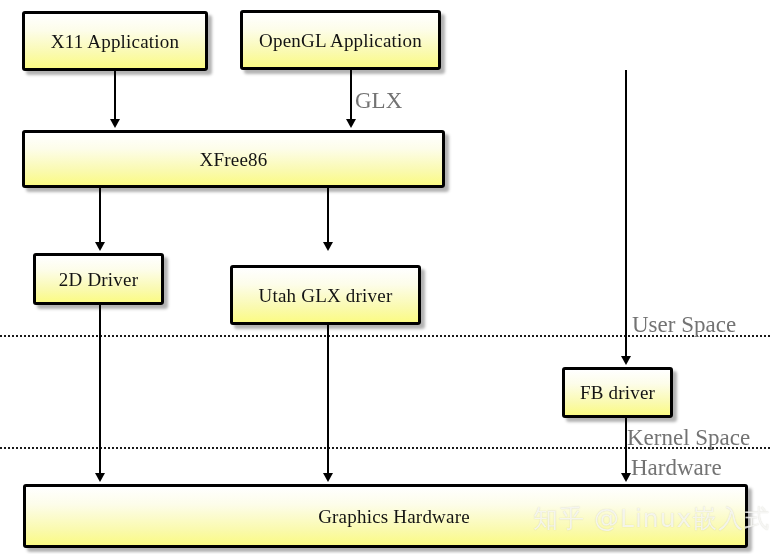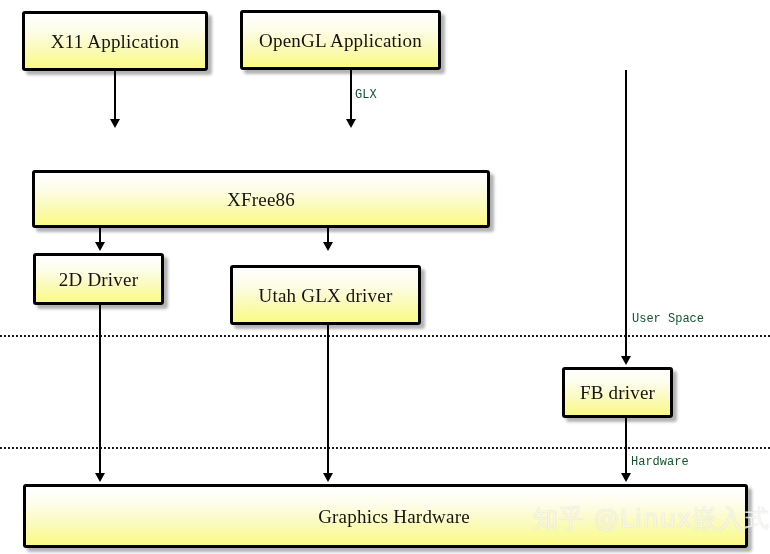--- a/index.html
+++ b/index.html
@@ -35,21 +35,21 @@
     line-height: 1;
     letter-spacing: 0.2px;
     white-space: nowrap;
     color: #141414;
   }
 
   
   #n-x11      { left: 22px;  top: 11px;  width: 186px; height: 60px; }
   #n-opengl   { left: 240px; top: 10px;  width: 201px; height: 60px; }
   #n-fbapp    { left: 493px; top: 10px;  width: 260px; height: 60px; }
-  #n-xfree86  { left: 32px;  top: 130px; width: 458px; height: 58px; margin-top: 40px; }
+  #n-xfree86  { left: 22px;  top: 130px; width: 423px; height: 58px; }
   #n-2d       { left: 33px;  top: 253px; width: 131px; height: 52px; }
   #n-utah     { left: 230px; top: 253px; width: 191px; height: 60px; margin-top: 12px; }
   #n-fbdrv    { left: 562px; top: 367px; width: 111px; height: 51px; }
   #n-gfxhw    { left: 23px;  top: 484px; width: 725px; height: 64px; padding-left: 17px; }
 
   #n-gfxhw .label { font-size: 19px; }
 
   
   .edge {
     position: absolute;
@@ -75,26 +75,25 @@
     height: 0;
     border-top: 2px dotted #1a1a1a;
     z-index: 2;
   }
   #div-user   { top: 335px; }
   #div-kernel { top: 447px; }
 
   
   .edge-label {
     position: absolute;
-    font-size: 12px;
-    color: #14532d;
+    font-size: 23px;
+    color: #737373;
     white-space: nowrap;
     z-index: 5;
     background: transparent;
-    font-family: Liberation Mono, monospace;
   }
   #lbl-glx    { left: 355px; top: 88px;  }
   #lbl-user   { left: 632px; top: 312px; }
   #lbl-kernel { left: 627px; top: 425px; }
   #lbl-hw     { left: 631px; top: 455px; }
 
   
   #watermark {
     position: absolute;
     left: 533px;
@@ -136,20 +135,21 @@
   <div class="arrowhead" style="left:323px; top:473px;"></div>
 
   <div class="edge" style="left:625px; top:70px; height:286px;"></div>
   <div class="arrowhead" style="left:621px; top:356px;"></div>
 
   <div class="edge" style="left:625px; top:418px; height:55px;"></div>
   <div class="arrowhead" style="left:621px; top:473px;"></div>
 
   <div id="lbl-glx" class="edge-label">GLX</div>
   <div id="lbl-user" class="edge-label">User Space</div>
+  <div id="lbl-kernel" class="edge-label">Kernel Space</div>
   <div id="lbl-hw" class="edge-label">Hardware</div>
 
   <div id="n-x11" class="node">
     <span class="label">X11 Application</span>
   </div>
 
   <div id="n-opengl" class="node">
     <span class="label">OpenGL Application</span>
   </div>
 

